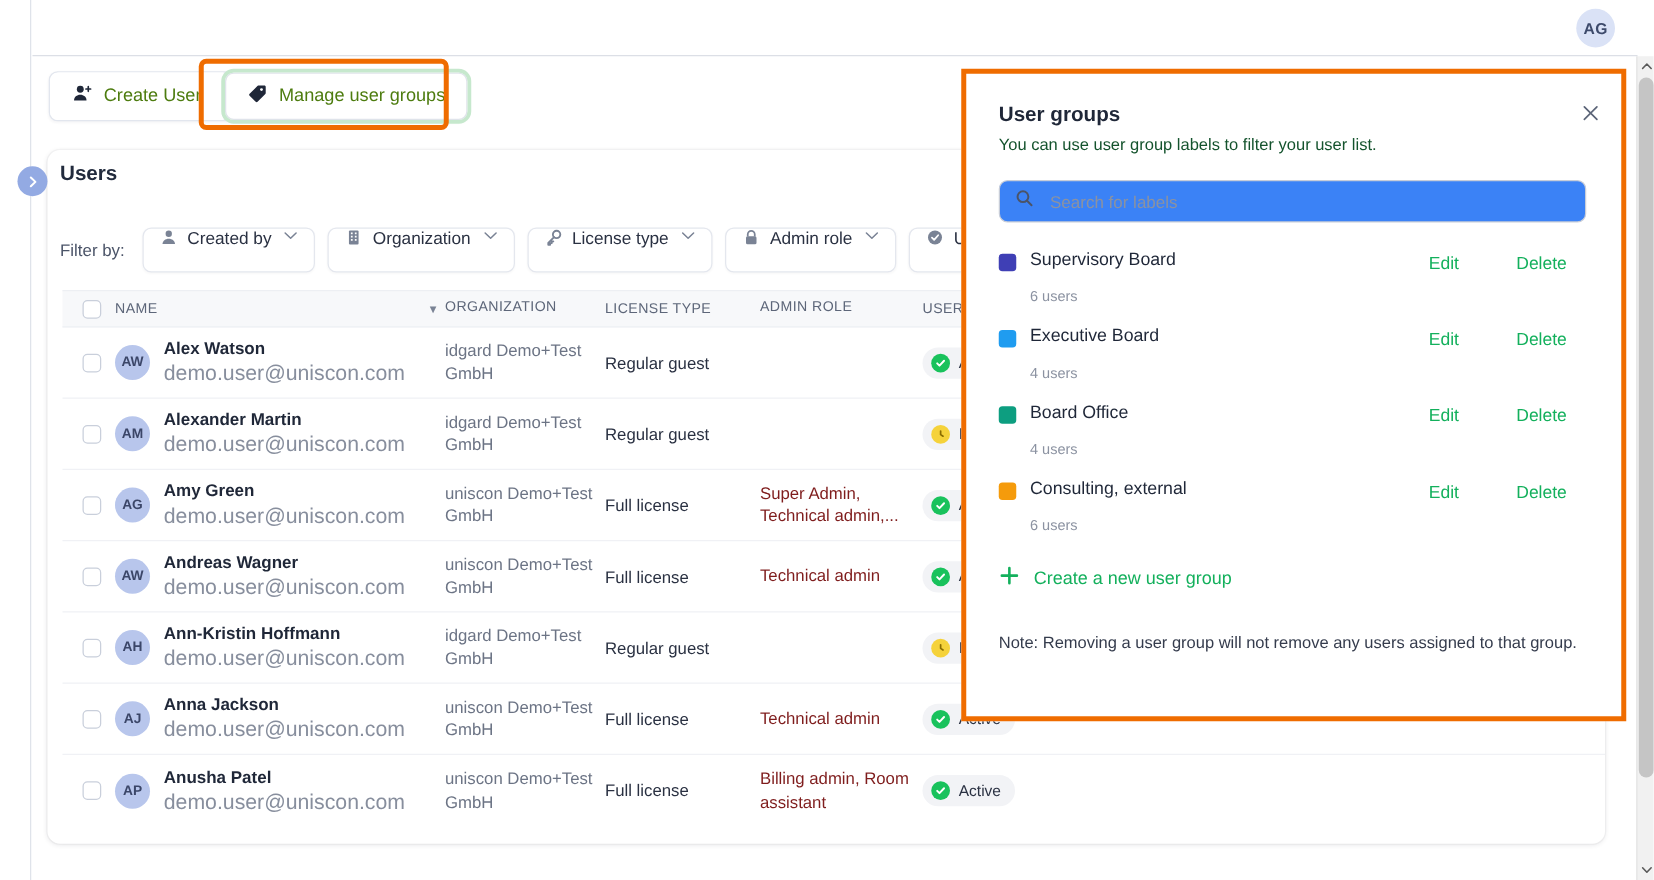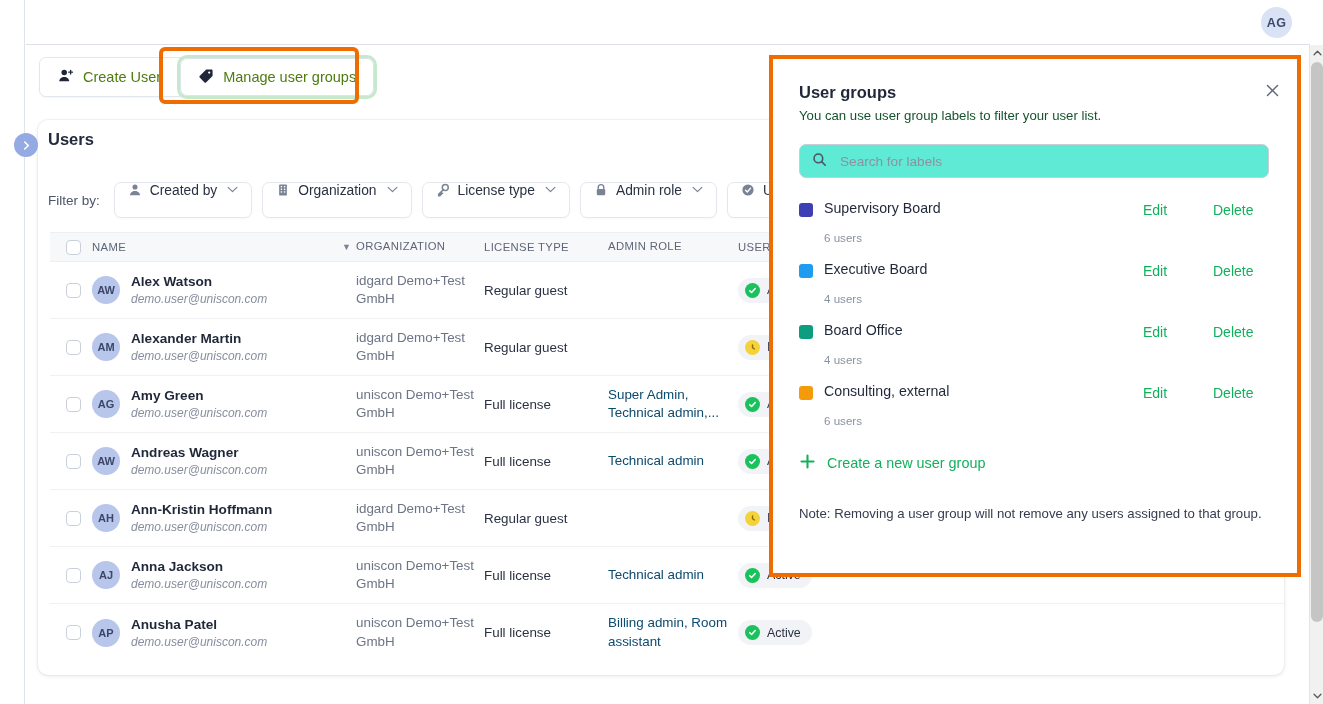--- a/index.html
+++ b/index.html
@@ -148,41 +148,41 @@
     height: 57px;
     border-bottom: 1px solid #f0f1f5;
     font-size: 13.4px;
   }
   .row:last-child { border-bottom: none; }
   .c-check { width: 42px; padding-left: 16px; flex: none; }
   .c-name  { width: 250px; flex: none; display: flex; align-items: center; gap: 11px; }
   .c-sort  { width: 14px; flex: none; color: #7a8395; font-size: 9px; }
   .c-org   { width: 128px; flex: none; padding-right: 8px; color: #6c7485; line-height: 1.35; }
   .c-lic   { width: 124px; flex: none; color: #2a3142; }
-  .c-role  { width: 130px; flex: none; color: #0c4a6e; line-height: 1.35; }
+  .c-role  { width: 130px; flex: none; color: #7f1d1d; line-height: 1.35; }
   .c-stat  { width: 140px; flex: none; }
 
   .thead .c-name { gap: 0; }
   .thead .c-org, .thead .c-lic, .thead .c-role, .thead .c-stat { color: #5d6679; }
 
   .cbx {
     width: 15px; height: 15px; border-radius: 4px;
     border: 1px solid #c9cfdb; background: #fff;
     cursor: pointer;
   }
   .avatar {
     width: 28px; height: 28px; border-radius: 50%;
     background: #b8c6ec; color: #3b4668;
     font-size: 11px; font-weight: bold;
     display: flex; align-items: center; justify-content: center;
     flex: none;
   }
   .nm-wrap { display: flex; flex-direction: column; gap: 3px; }
   .nm { font-size: 13.6px; font-weight: bold; color: #1f2738; }
-  .em { font-size: 12px; color: #878e9d; font-style: italic; }
+  .em { font-size: 17px; color: #878e9d; }
 
   .badge {
     display: inline-flex; align-items: center; gap: 7px;
     height: 25px; padding: 0 11px 0 7px;
     border-radius: 13px;
     background: #f2f3f6;
     font-size: 12.4px; color: #2a3142;
   }
   .dot { width: 15px; height: 15px; border-radius: 50%; flex: none;
          display: flex; align-items: center; justify-content: center; }
@@ -225,21 +225,21 @@
     position: absolute; right: 14px; top: 20px;
     width: 22px; height: 22px;
     display: flex; align-items: center; justify-content: center;
     color: #5d6679; font-size: 16px; cursor: pointer;
   }
   .search {
     margin-top: 21px;
     display: flex; align-items: center; gap: 11px;
     height: 34px; padding: 0 12px;
     border: 1px solid #c8cdd8; border-radius: 7px;
-    background: #5eead4;
+    background: #3b82f6;
     cursor: text;
   }
   .search input {
     flex: 1; border: none; outline: none;
     font-size: 13.6px; color: #2a3142;
     font-family: "Liberation Sans", sans-serif;
     background: transparent;
   }
   .search input::placeholder { color: #8b92a1; }
 

